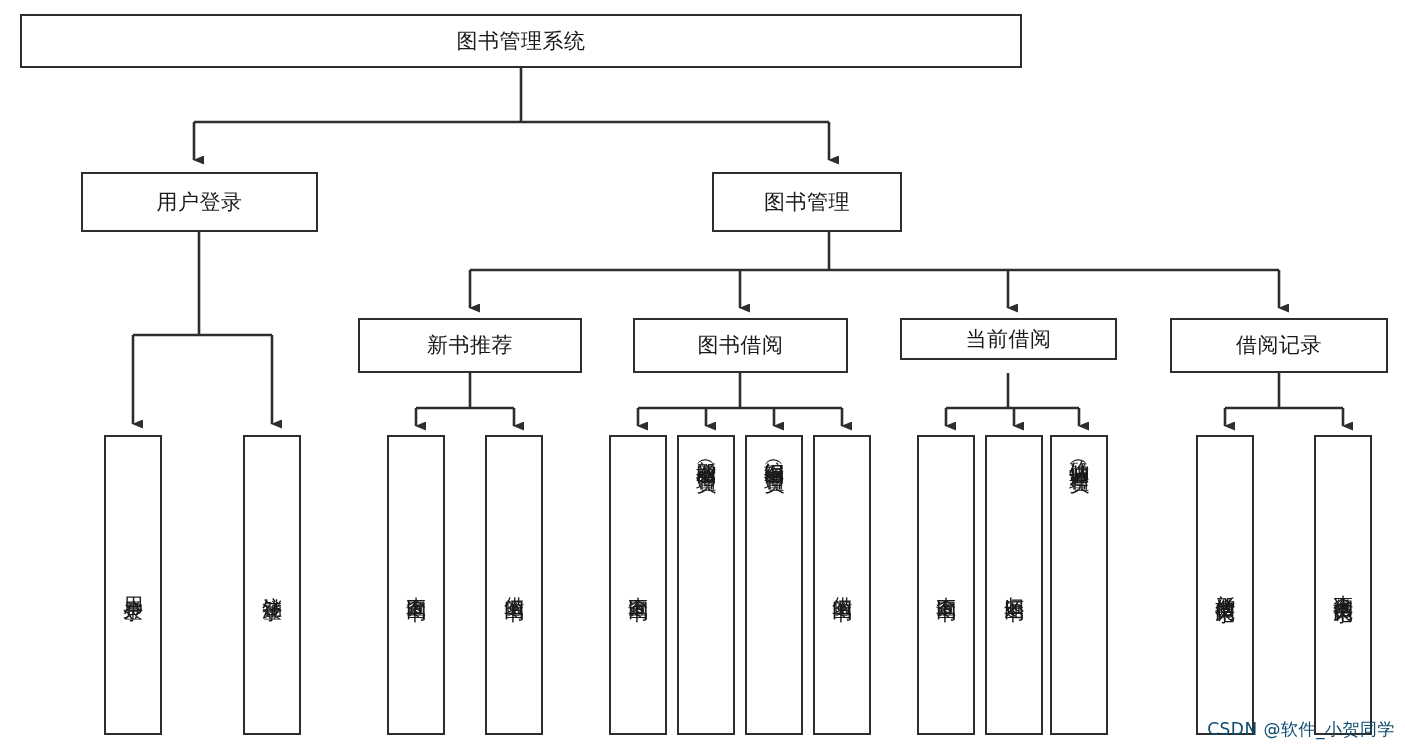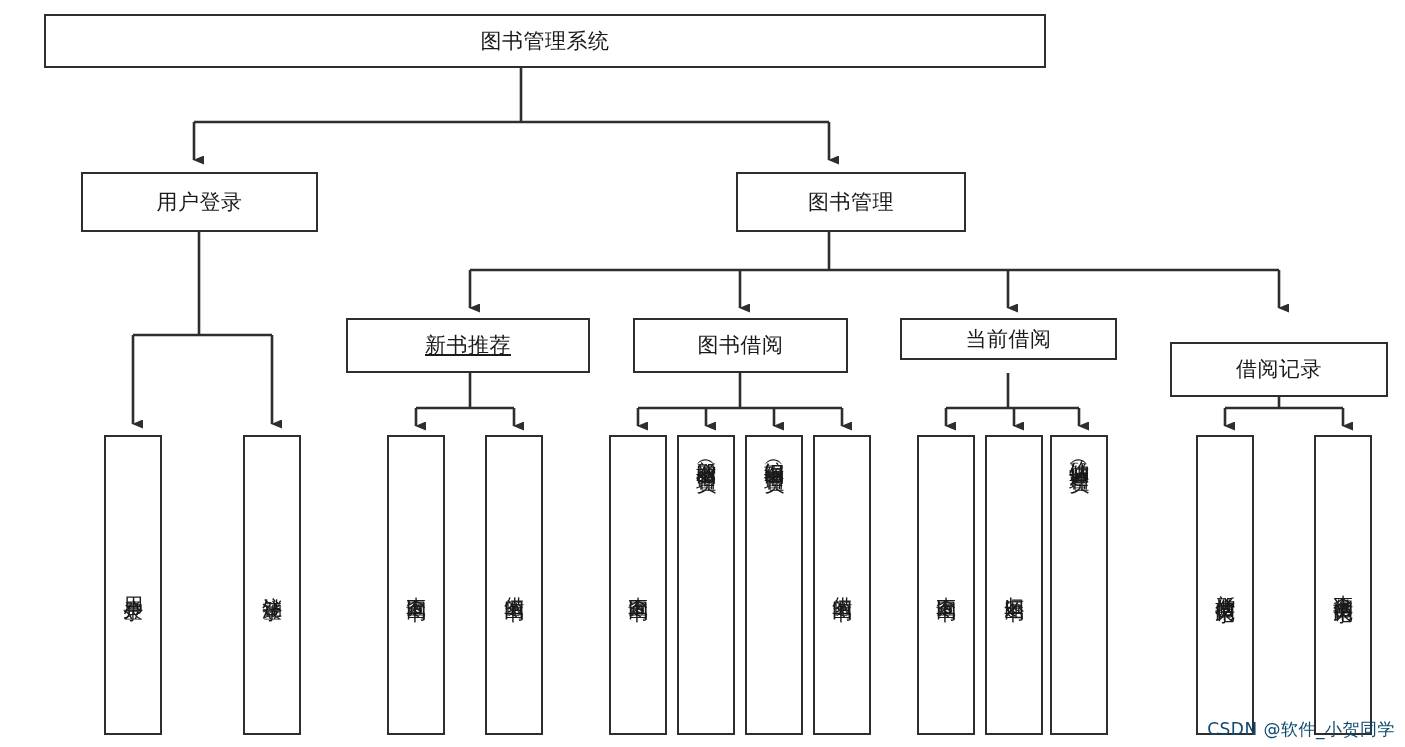--- a/index.html
+++ b/index.html
@@ -133,45 +133,45 @@
       <path d="M 1014,408 L 1014,426" marker-end="url(#arrowhead)"></path>
       <path d="M 1079,408 L 1079,426" marker-end="url(#arrowhead)"></path>
 
       <path d="M 1279,373 L 1279,408"></path>
       <path d="M 1225,408 L 1343,408"></path>
       <path d="M 1225,408 L 1225,426" marker-end="url(#arrowhead)"></path>
       <path d="M 1343,408 L 1343,426" marker-end="url(#arrowhead)"></path>
     </g>
   </svg>
 
-  <div class="node horizontal root" style="left:20px; top:14px; width:1002px; height:54px;margin-left:24px;">
+  <div class="node horizontal root" style="left:20px; top:14px; width:1002px; height:54px;">
     <span class="node-label">图书管理系统</span>
   </div>
 
   <div class="node horizontal" style="left:81px; top:172px; width:237px; height:60px;">
     <span class="node-label">用户登录</span>
   </div>
 
-  <div class="node horizontal" style="left:736px; top:172px; width:230px; height:60px;">
+  <div class="node horizontal" style="left:712px; top:172px; width:190px; height:60px;">
     <span class="node-label">图书管理</span>
   </div>
 
-  <div class="node horizontal" style="left:346px; top:318px; width:244px; height:55px;text-decoration:underline;">
+  <div class="node horizontal" style="left:358px; top:318px; width:224px; height:55px;">
     <span class="node-label">新书推荐</span>
   </div>
 
   <div class="node horizontal" style="left:633px; top:318px; width:215px; height:55px;align-items:center;">
     <span class="node-label">图书借阅</span>
   </div>
 
   <div class="node horizontal" style="left:900px; top:318px; width:217px; height:42px;">
     <span class="node-label">当前借阅</span>
   </div>
 
-  <div class="node horizontal" style="left:1170px; top:318px; width:218px; height:55px;margin-top:24px;">
+  <div class="node horizontal" style="left:1170px; top:318px; width:218px; height:55px;">
     <span class="node-label">借阅记录</span>
   </div>
 
   <div class="node vertical" style="left:104px; top:435px; width:58px; height:300px;">
     <span class="node-label">用户登录</span>
   </div>
 
   <div class="node vertical" style="left:243px; top:435px; width:58px; height:300px;">
     <span class="node-label">注销登录</span>
   </div>

